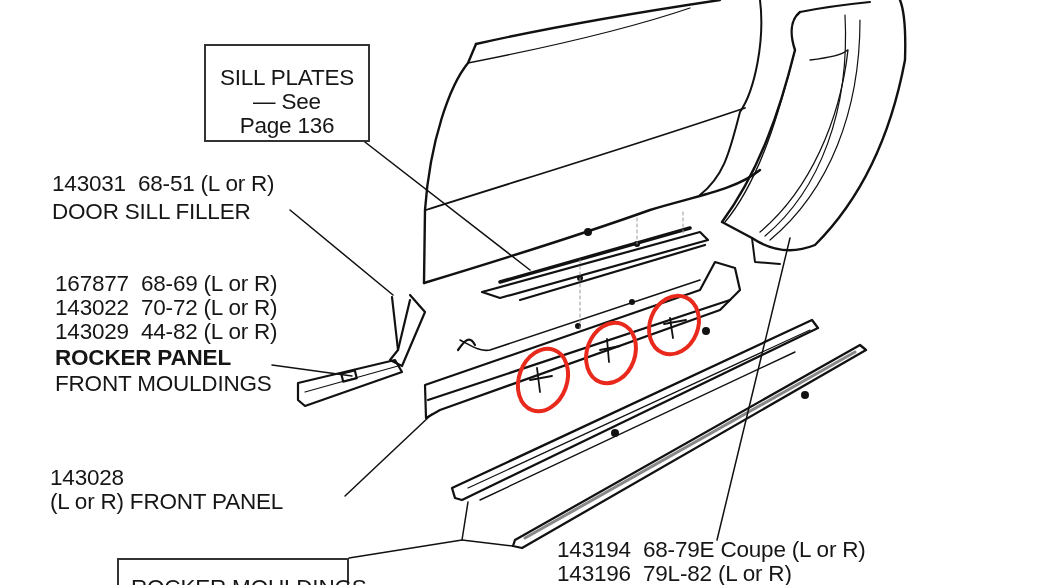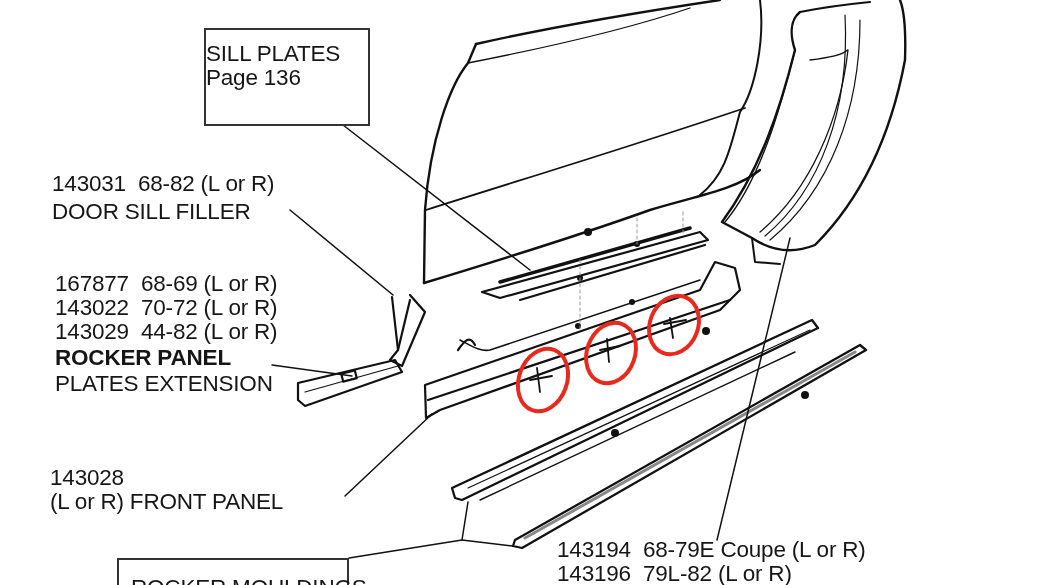--- a/index.html
+++ b/index.html
@@ -1,20 +1,20 @@
 <!DOCTYPE html>
 <html><head>
 <meta charset="utf-8">
 <style>
   html, body { margin:0; padding:0; background:#ffffff; }
   body { width:1051px; height:585px; overflow:hidden; position:relative; font-family:"Liberation Sans", sans-serif; color:#111; }
   #canvas { position:absolute; left:0; top:0; width:1051px; height:585px; }
   .lbl { position:absolute; font-size:22.5px; line-height:24px; white-space:pre; letter-spacing:-0.2px; color:#161616; }
   .boxed { position:absolute; border:2px solid #333; background:#fff; box-sizing:border-box; }
-  .sill-box { left:204px; top:28px; width:166px; height:98px; text-align:left; padding-top:12px; }
+  .sill-box { left:204px; top:44px; width:166px; height:98px; text-align:center; padding-top:20px; }
   .sill-box .lbl { position:static; display:block; }
   .mould-box { left:117px; top:558px; width:232px; height:40px; border-bottom:none; }
   .mould-box .lbl { position:absolute; left:12px; top:16px; }
 </style>
 </head>
 <body>
 
 <svg id="canvas" viewBox="0 0 1051 585" xmlns="http://www.w3.org/2000/svg">
   <g fill="none" stroke="#111" stroke-linecap="round" stroke-linejoin="round">
 
@@ -107,31 +107,32 @@
     <g stroke="#e8291c" stroke-width="4">
       <ellipse cx="543" cy="380" rx="24" ry="32" transform="rotate(20 543 380)"></ellipse>
       <ellipse cx="611" cy="353" rx="24" ry="31" transform="rotate(20 611 353)"></ellipse>
       <ellipse cx="674" cy="325" rx="24" ry="30" transform="rotate(22 674 325)"></ellipse>
     </g>
   </g>
 </svg>
 
 <div class="boxed sill-box">
   <span class="lbl">SILL PLATES</span>
+  <span class="lbl">— See</span>
   <span class="lbl">Page 136</span>
 </div>
 
-<div class="lbl" style="left:52px;top:172px;">143031  68-82 (L or R)</div>
+<div class="lbl" style="left:52px;top:172px;">143031  68-51 (L or R)</div>
 <div class="lbl" style="left:52px;top:200px;">DOOR SILL FILLER</div>
 
 <div class="lbl" style="left:55px;top:272px;">167877  68-69 (L or R)</div>
 <div class="lbl" style="left:55px;top:296px;">143022  70-72 (L or R)</div>
 <div class="lbl" style="left:55px;top:320px;">143029  44-82 (L or R)</div>
 <div class="lbl" style="left:55px;top:346px;font-weight:bold;">ROCKER PANEL</div>
-<div class="lbl" style="left:55px;top:372px;">PLATES EXTENSION</div>
+<div class="lbl" style="left:55px;top:372px;">FRONT MOULDINGS</div>
 
 <div class="lbl" style="left:50px;top:466px;">143028</div>
 <div class="lbl" style="left:50px;top:490px;">(L or R) FRONT PANEL</div>
 
 <div class="boxed mould-box">
   <span class="lbl">ROCKER MOULDINGS</span>
 </div>
 
 <div class="lbl" style="left:557px;top:538px;">143194  68-79E Coupe (L or R)</div>
 <div class="lbl" style="left:557px;top:562px;">143196  79L-82 (L or R)</div>

